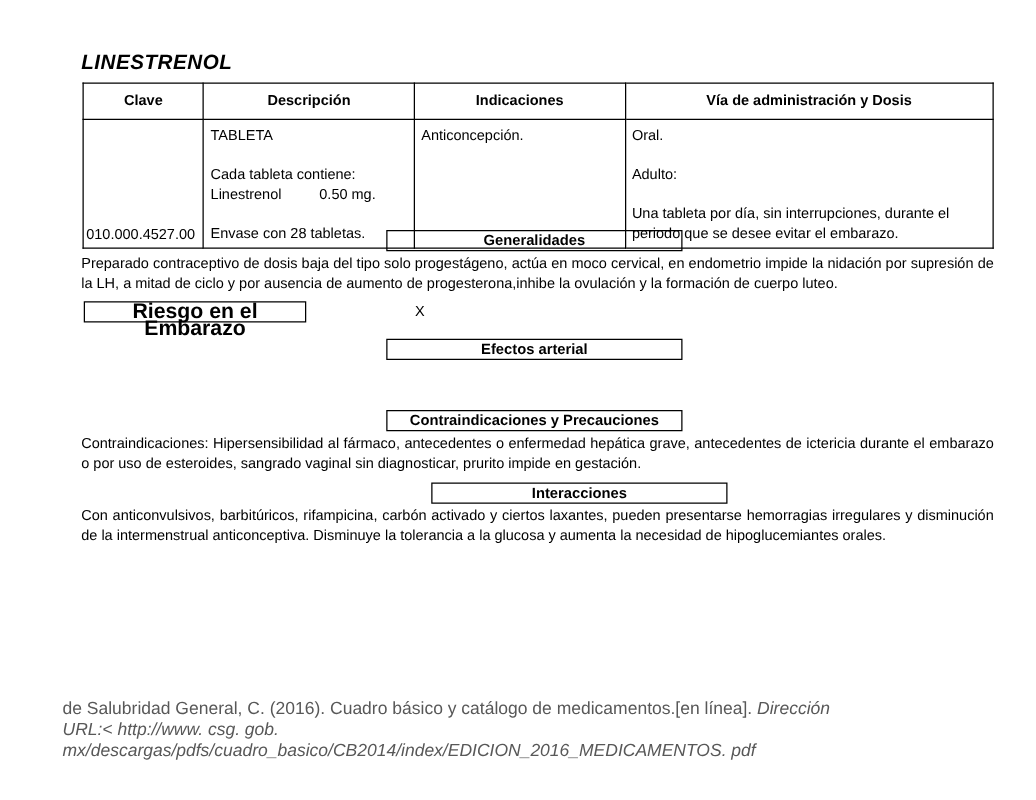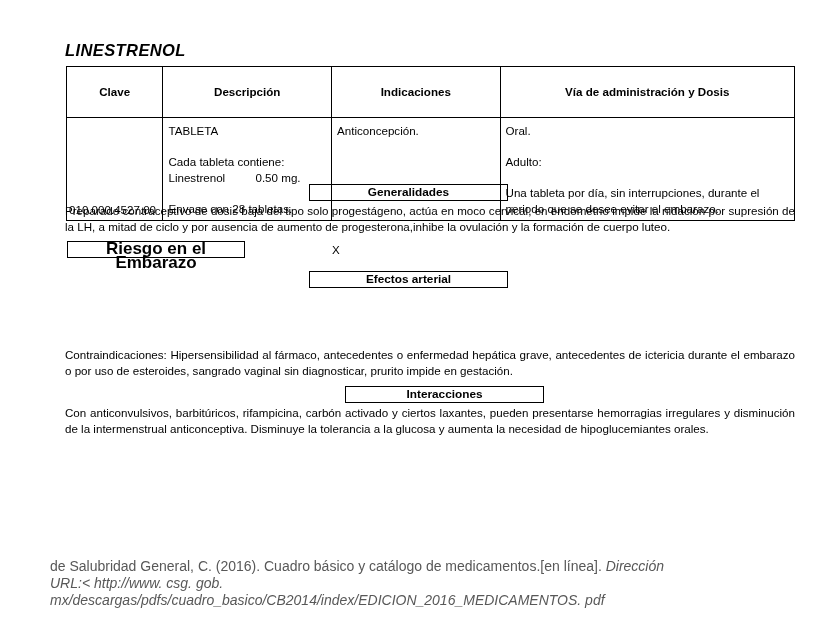--- a/index.html
+++ b/index.html
@@ -48,21 +48,21 @@
     border: 1.4px solid #000000;
     font-size: 11.6px;
     vertical-align: top;
     padding: 0;
   }
   .med-table th {
     text-align: center;
     font-weight: bold;
     height: 18px;
     line-height: 18px;
-    padding: 16px 2px;
+    padding: 5px 2px;
     margin-left: 29px;
   }
   .med-table td {
     padding: 5px 5px 4px 5px;
     line-height: 15.5px;
     margin-top: 40px;
   }
   .col-clave   { width: 95px; }
   .col-desc    { width: 166px; }
   .col-indic   { width: 166px; }
@@ -84,21 +84,21 @@
   .desc-line { display: block; white-space: pre; }
   .dose-row {
     display: block;
     white-space: pre;
   }
 
   
   .section-box {
     position: absolute;
     left: 293px;
-    width: 199px;
+    width: 237px;
     height: 17px;
     box-sizing: border-box;
     border: 1.5px solid #000000;
     text-align: center;
     font-size: 11.8px;
     font-weight: bold;
     line-height: 14px;
   }
   .riesgo-box {
     position: absolute;
@@ -189,20 +189,21 @@
   </table>
 
   <div class="section-box" style="top:184px;">Generalidades</div>
   <div class="body-par" style="top:203px;">Preparado contraceptivo de dosis baja del tipo solo progestágeno, actúa en moco cervical, en endometrio impide la nidación por supresión de la LH, a mitad de ciclo y por ausencia de aumento de progesterona,inhibe la ovulación y la formación de cuerpo luteo.</div>
 
   <div class="riesgo-box" style="top:241px;">Riesgo en el Embarazo</div>
   <div class="riesgo-mark" style="top:243px;">X</div>
 
   <div class="section-box" style="top:271px;">Efectos arterial</div>
 
+  <div class="section-box" style="top:328px;">Contraindicaciones y Precauciones</div>
   <div class="body-par" style="top:347px;">Contraindicaciones: Hipersensibilidad al fármaco, antecedentes o enfermedad hepática grave, antecedentes  de ictericia durante el embarazo o por uso de esteroides, sangrado vaginal sin diagnosticar, prurito impide en gestación.</div>
 
   <div class="section-box" style="top:386px;margin-left:36px;">Interacciones</div>
   <div class="body-par" style="top:405px;">Con anticonvulsivos, barbitúricos, rifampicina, carbón activado y ciertos laxantes, pueden presentarse hemorragias irregulares  y disminución de la intermenstrual anticonceptiva. Disminuye la tolerancia a la glucosa y aumenta la necesidad de hipoglucemiantes orales.</div>
 
   <div class="footer">
     <span>de Salubridad General, C. (2016). Cuadro básico y catálogo de medicamentos.[en línea]. </span><i>Dirección URL:&lt; http://www. csg. gob. mx/descargas/pdfs/cuadro_basico/CB2014/index/EDICION_2016_MEDICAMENTOS. pdf</i>
   </div>
 
 </div>

